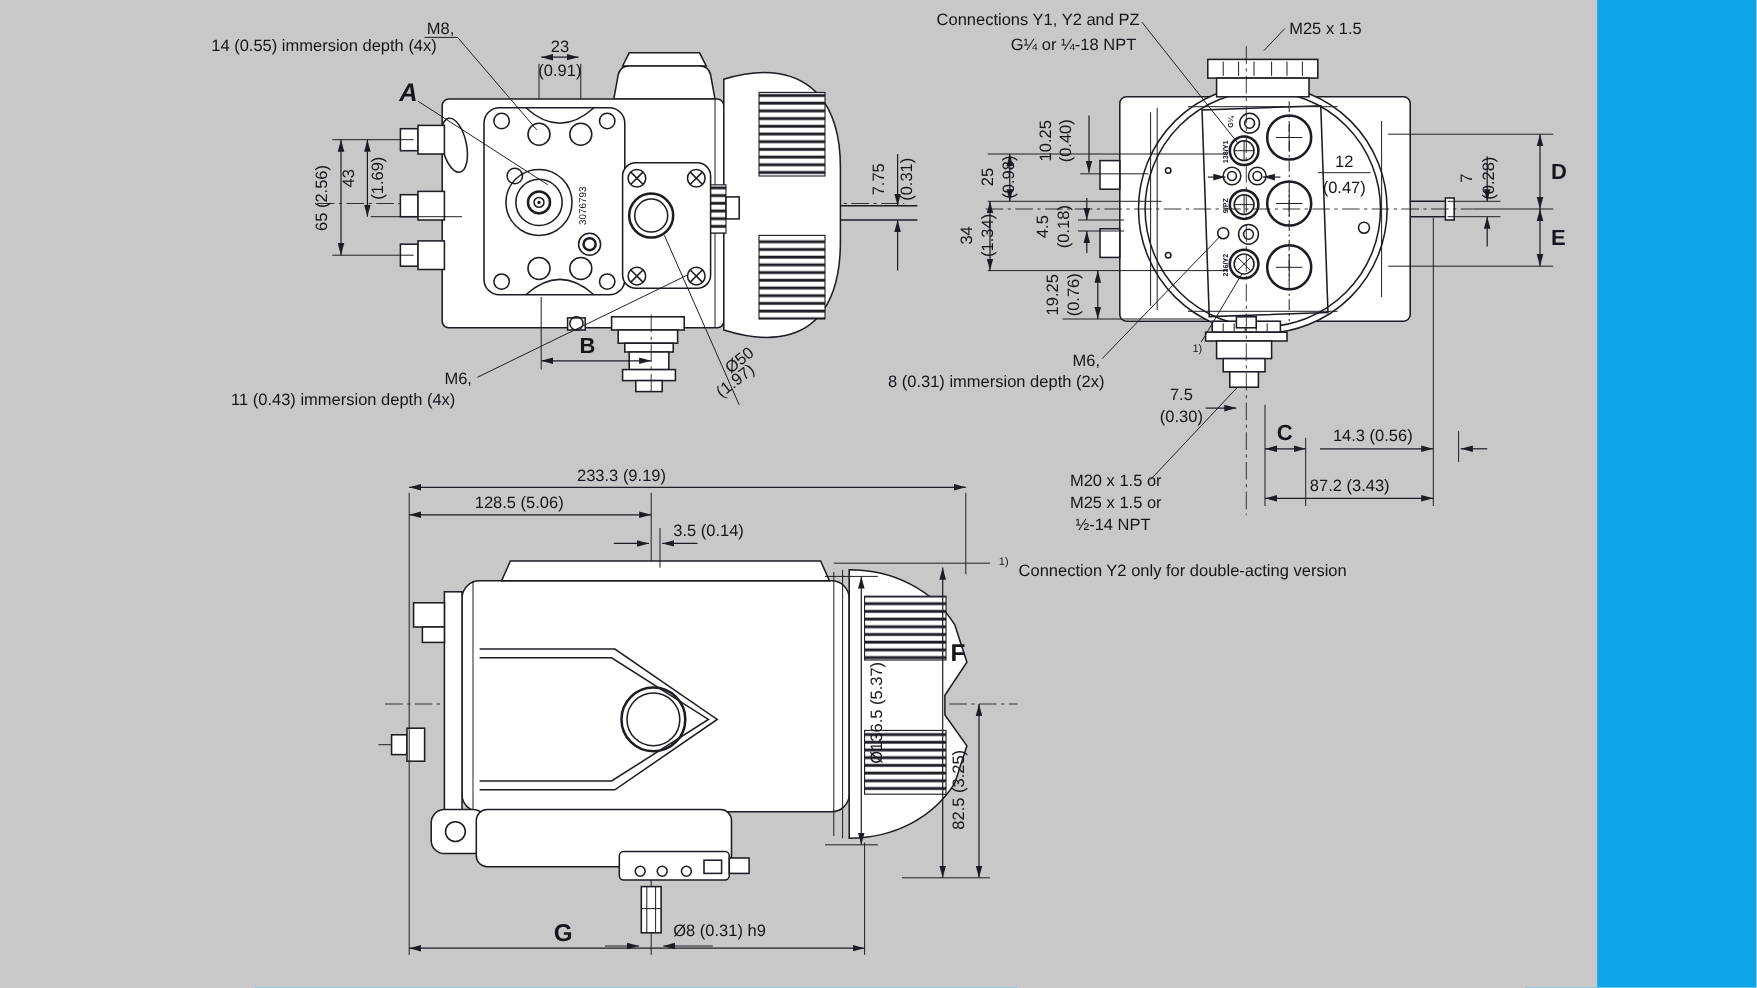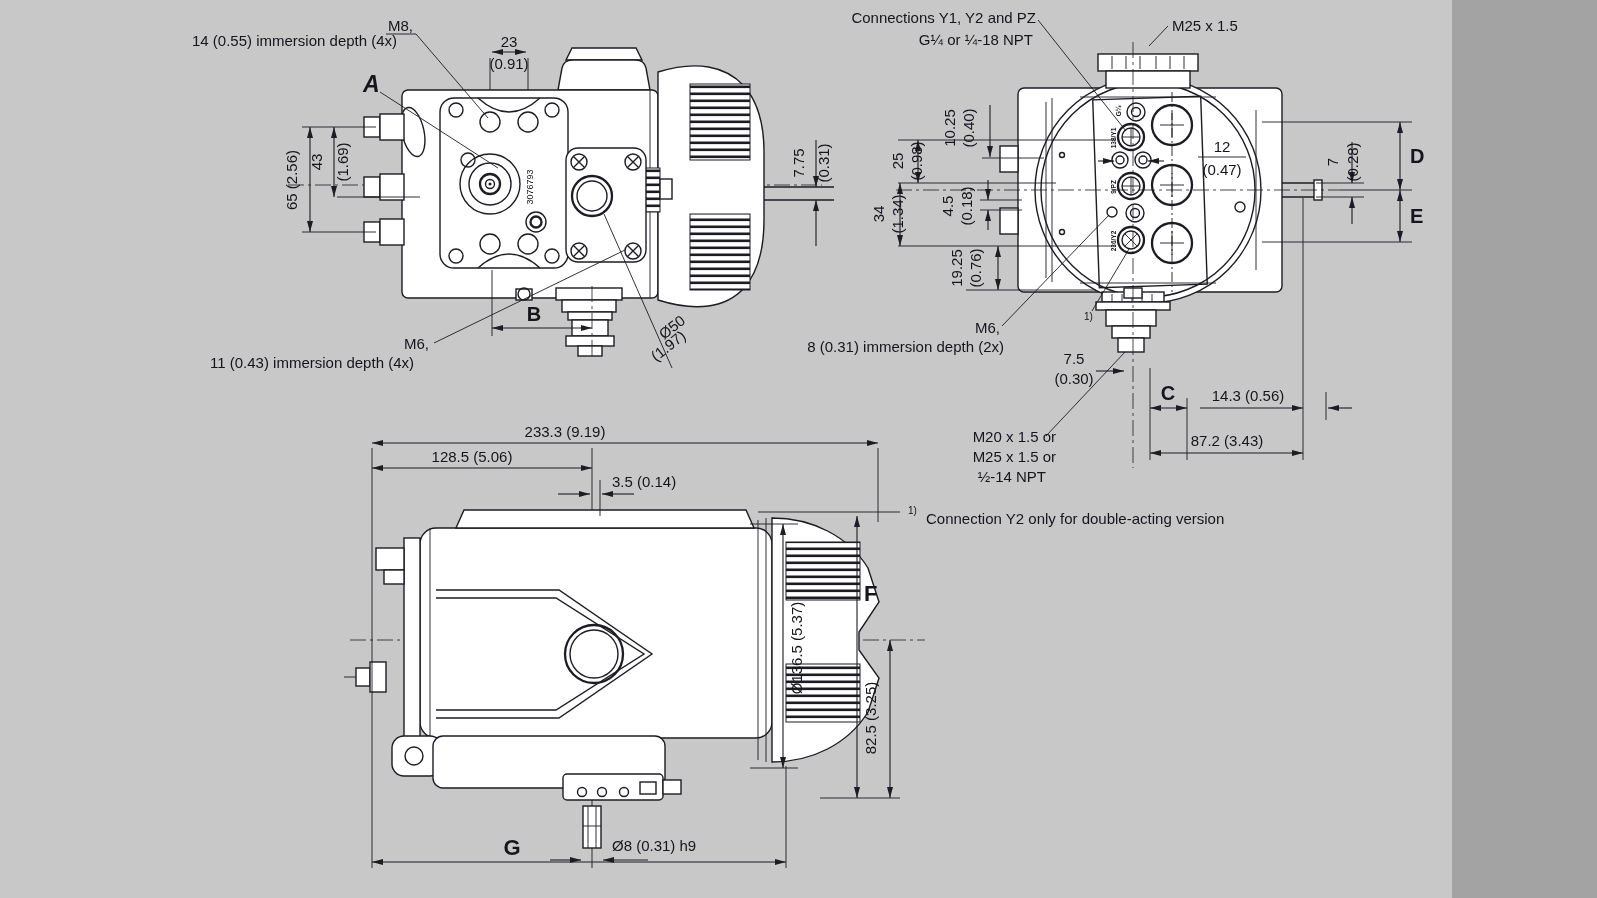--- a/index.html
+++ b/index.html
@@ -1,16 +1,16 @@
 <!DOCTYPE html>
 <html><head>
 <meta charset="utf-8">
 <style>
   html,body{margin:0;padding:0;background:#ffffff;}
-  .canvas{position:relative;width:1597px;height:898px;background:#a3a3a3;overflow:hidden;}
+  .canvas{position:relative;width:1597px;height:898px;background:#0ea5e9;overflow:hidden;}
   svg{display:block;}
   .t   {font-family:"Liberation Sans",sans-serif;font-size:15px;fill:#15151d;}
   .tb  {font-family:"Liberation Sans",sans-serif;font-size:20px;font-weight:bold;fill:#15151d;}
   .tb2 {font-family:"Liberation Sans",sans-serif;font-size:22px;font-weight:bold;fill:#15151d;}
   .tbi {font-family:"Liberation Sans",sans-serif;font-size:23px;font-weight:bold;font-style:italic;fill:#15151d;}
   .tsm {font-family:"Liberation Sans",sans-serif;font-size:10px;fill:#15151d;}
   .tpt {font-family:"Liberation Sans",sans-serif;font-size:6.5px;font-weight:bold;fill:#15151d;}
   .tpn {font-family:"Liberation Sans",sans-serif;font-size:9px;fill:#15151d;}
   .s1 {stroke:#1c1c24;stroke-width:1.4;fill:none;}
   .s2 {stroke:#1c1c24;stroke-width:2.3;fill:none;}

